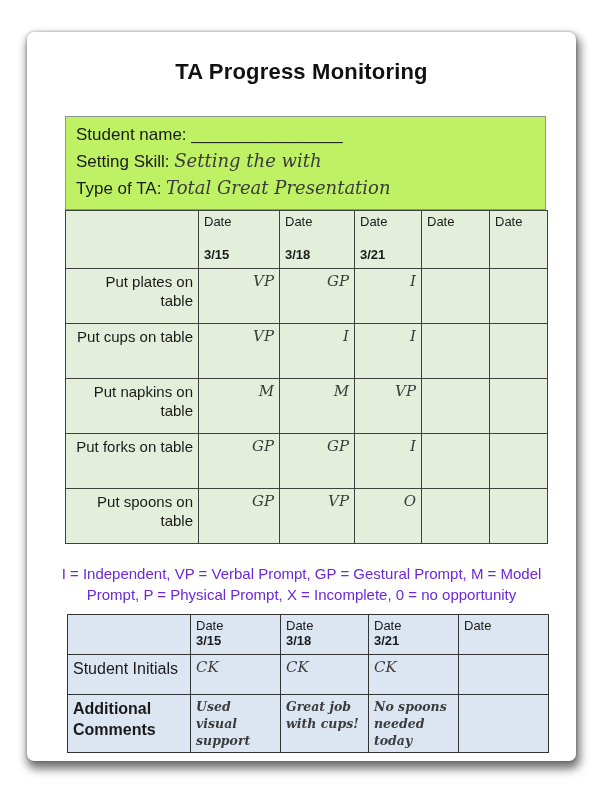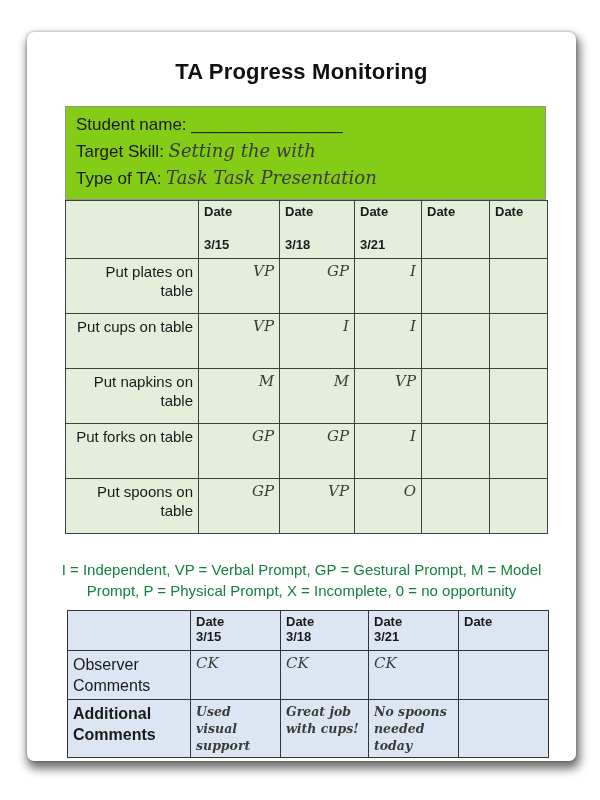--- a/index.html
+++ b/index.html
@@ -20,22 +20,22 @@
     padding-top: 27px;
   }
   .title {
     text-align: center;
     font-size: 22px;
     font-weight: bold;
     color: #111111;
     letter-spacing: 0.2px;
   }
   .info-box {
-    margin: 21px 30px 0 38px;
-    background: #84cc16;
+    margin: 31px 30px 0 38px;
+    background: #bef264;
     border: 1px solid #8f9396;
     padding: 5px 10px 7px 10px;
     font-size: 17px;
   }
   .info-line { line-height: 26px; white-space: nowrap; }
   .hw {
     font-family: "DejaVu Serif", serif;
     font-style: italic;
     color: #3b3b3b;
   }
@@ -48,35 +48,35 @@
     margin: 0 0 0 38px;
     width: 482px;
     background: #e3efda;
   }
   .progress-table td {
     border: 1.5px solid #404040;
     vertical-align: top;
     padding: 3px 5px;
   }
   .progress-table .hdr-cell { height: 58px; }
-  .date-label { font-size: 13px; font-weight: bold; }
+  .date-label { font-size: 13px; font-weight: normal; }
   .hdr-gap .date-value { margin-top: 18px; }
   .date-value { font-size: 13px; font-weight: bold; }
   .task-cell { font-size: 15px; line-height: 19px; }
   .task-row td { height: 55px; text-align: right; }
   .entry { font-size: 15px; border-radius: 26px; }
 
   
   .legend {
-    margin: 25px auto 0 auto;
+    margin: 19px auto 0 auto;
     width: 512px;
     text-align: center;
     font-size: 15px;
     line-height: 21px;
-    color: #15803d;
+    color: #6d28d9;
   }
 
   
   .observer-table {
     margin: 9px 0 0 40px;
     width: 481px;
     background: #dce6f2;
   }
   .observer-table td {
     border: 1.5px solid #333333;
@@ -96,26 +96,26 @@
 <div class="page">
 
   <div class="title">TA Progress Monitoring</div>
 
   <div class="info-box">
     <div class="info-line">
       <span>Student name:</span>
       <span>________________</span>
     </div>
     <div class="info-line">
-      <span>Target Skill:</span>
+      <span>Setting Skill:</span>
       <span class="hw">Setting the with</span>
     </div>
     <div class="info-line">
       <span>Type of TA:</span>
-      <span class="hw">Task Task Presentation</span>
+      <span class="hw">Total Great Presentation</span>
     </div>
   </div>
 
   <table class="progress-table">
     <colgroup>
       <col style="width:133px">
         <col style="width:81px">
         <col style="width:75px">
       <col style="width:67px">
         <col style="width:68px">
@@ -212,21 +212,21 @@
       <td class="hdr-cell">
         <div class="date-label">Date</div>
         <div class="date-value">3/21</div>
       </td>
       <td class="hdr-cell">
         <div class="date-label">Date</div>
         <div class="date-value"></div>
       </td>
     </tr>
     <tr class="obs-row">
-      <td class="label-cell">Observer Comments</td>
+      <td class="label-cell">Student Initials</td>
       <td class="obs-entry hw">CK</td>
       <td class="obs-entry hw">CK</td>
       <td class="obs-entry hw">CK</td>
       <td class="obs-entry hw"></td>
     </tr>
     <tr class="cmt-row">
       <td class="label-cell">Additional Comments</td>
       <td class="cmt-entry hw">Used visual support</td>
       <td class="cmt-entry hw">Great job with cups!</td>
       <td class="cmt-entry hw">No spoons needed today</td>

